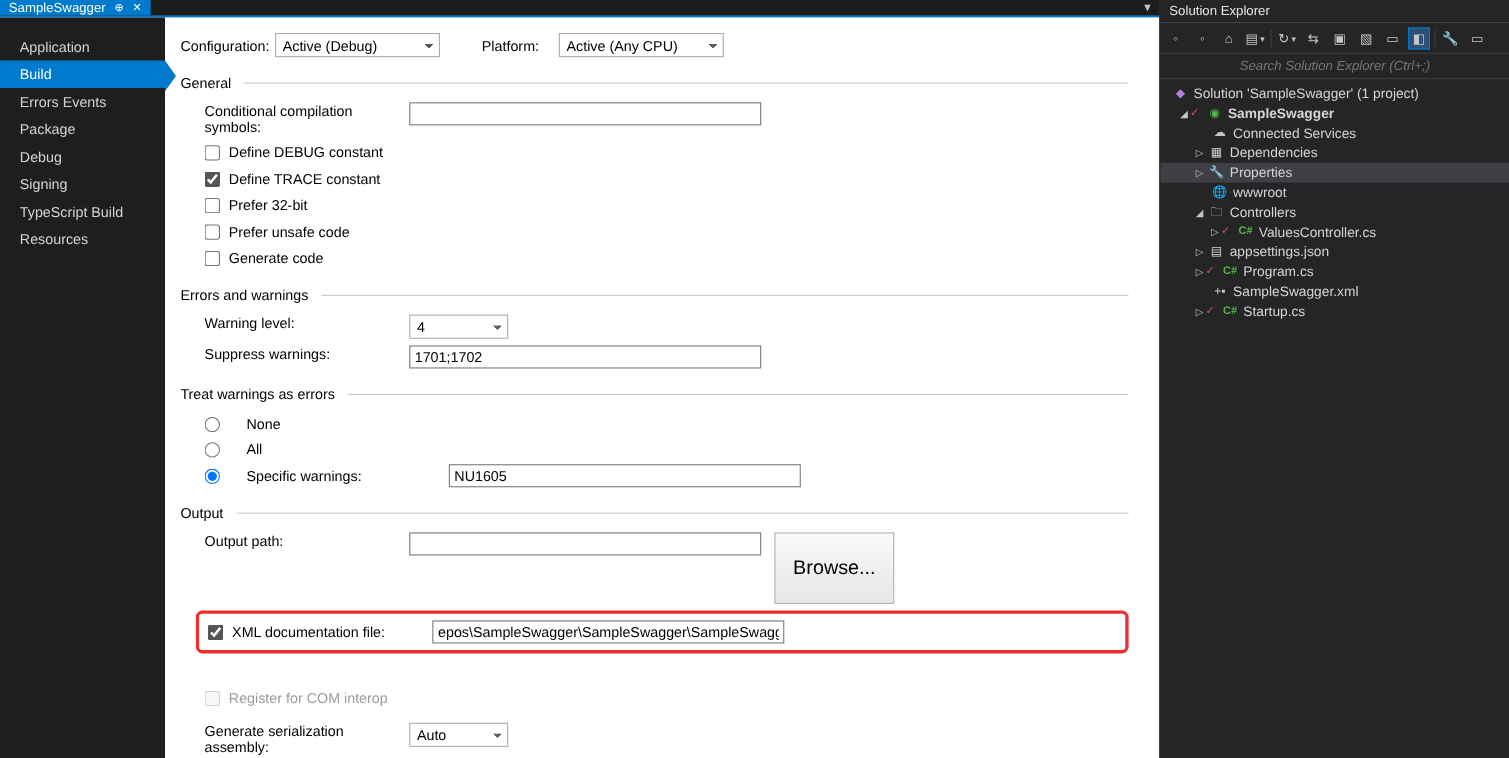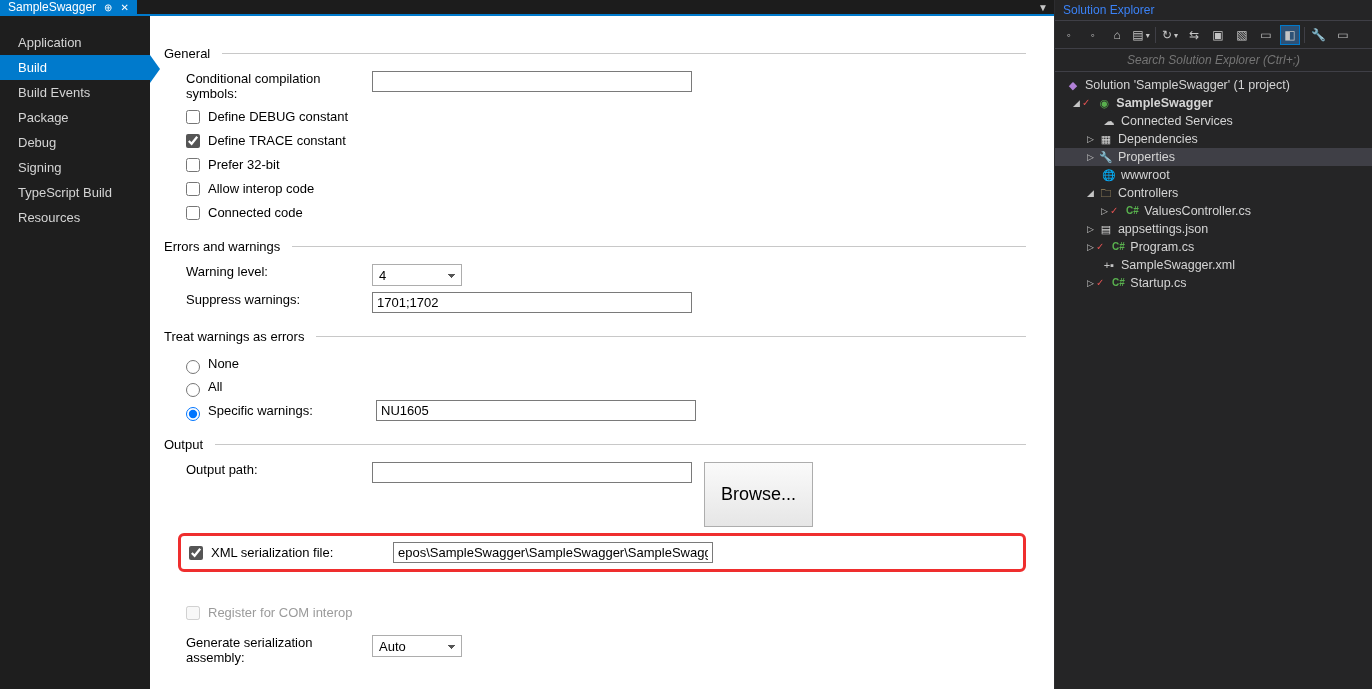--- a/index.html
+++ b/index.html
@@ -119,22 +119,22 @@
 .chk-row {
   display:flex;
   align-items:center;
   gap:8px;
   margin: 4px 0 4px 22px;
   line-height:20px;
 }
 .chk-row input { width:14px; height:14px; accent-color:#555;}
 .radio-row {
   display:flex;
-  align-items:flex-end;
-  gap:8px;
+  align-items:center;
+  gap:24px;
   margin: 3px 0 3px 22px;
   line-height:20px;
 }
 .radio-row input { width:14px; height:14px; }
 .btn {
   border:1px solid #adadad;
   background: linear-gradient(#fafafa,#e6e6e6);
   padding: 21px 16px;
   font-size:18px;
   cursor:pointer;
@@ -155,21 +155,21 @@
 .solexp {
   width: 318px;
   background: #252526;
   border-left: 1px solid #2d2d30;
   display:flex;
   flex-direction:column;
 }
 .solexp-title {
   padding: 3px 8px;
   font-size: 12px;
-  color:#3b82f6;
+  color:#e5e5e5;
 }
 .solexp-toolbar {
   display:flex;
   align-items:center;
   gap:4px;
   padding: 4px 4px 3px 4px;
   border-bottom:1px solid #3f3f46;
   border-top:1px solid #3f3f46;
 }
 .tbbtn {
@@ -234,29 +234,41 @@
       <span class="close">✕</span>
     </div>
     <div class="tabstrip-spacer"></div>
     <div class="tabstrip-drop">▼</div>
   </div>
 
   <div class="prop-page">
     <div class="sidebar">
       <div class="sidebar-item"><span>Application</span></div>
       <div class="sidebar-item active"><span>Build</span></div>
-      <div class="sidebar-item"><span>Build Events</span></div>
+      <div class="sidebar-item"><span>Errors Events</span></div>
       <div class="sidebar-item"><span>Package</span></div>
       <div class="sidebar-item"><span>Debug</span></div>
       <div class="sidebar-item"><span>Signing</span></div>
       <div class="sidebar-item"><span>TypeScript Build</span></div>
       <div class="sidebar-item"><span>Resources</span></div>
     </div>
 
     <div class="content">
+      <div class="row">
+        <label class="lbl">Configuration:</label>
+        <select class="combo" style="width:150px">
+          <option>Active (Debug)</option>
+        </select>
+        <div class="row platform" style="margin:0;">
+          <label class="lbl">Platform:</label>
+          <select class="combo" style="width:150px">
+            <option>Active (Any CPU)</option>
+          </select>
+        </div>
+      </div>
 
       <div class="section-head">
           <span class="title">General</span>
           <hr>
         </div>
       <div class="field-row">
         <span class="flabel">Conditional compilation symbols:</span>
         <input type="text" value="" style="">
       </div>
       <div class="chk-row">
@@ -266,25 +278,25 @@
       <div class="chk-row">
         <input type="checkbox" checked="" style="">
         <span>Define TRACE constant</span>
       </div>
       <div class="chk-row">
           <input type="checkbox" style="">
           <span>Prefer 32-bit</span>
         </div>
       <div class="chk-row">
           <input type="checkbox" style="">
-          <span>Allow interop code</span>
+          <span>Prefer unsafe code</span>
         </div>
       <div class="chk-row">
           <input type="checkbox" style="">
-          <span>Connected code</span>
+          <span>Generate code</span>
         </div>
 
       <div class="section-head">
           <span class="title">Errors and warnings</span>
           <hr>
         </div>
       <div class="field-row">
         <span class="flabel">Warning level:</span>
         <select class="combo" style="width:90px"><option>4</option></select>
       </div>
@@ -317,21 +329,21 @@
         </div>
       <div class="field-row">
         <span class="flabel">Output path:</span>
         <input type="text" value="" style="">
         <button class="btn" style="margin-left:12px">Browse...</button>
       </div>
 
       <div class="highlight-box">
         <div class="chk-row">
           <input type="checkbox" checked="" style="">
-          <span class="flabel">XML serialization file:</span>
+          <span class="flabel">XML documentation file:</span>
           <input type="text" value="epos\SampleSwagger\SampleSwagger\SampleSwagger.xml" style="">
         </div>
       </div>
 
       <div class="chk-row disabled">
         <input type="checkbox" disabled="" style="">
         <span>Register for COM interop</span>
       </div>
 
       <div class="field-row" style="margin-top:12px;">

